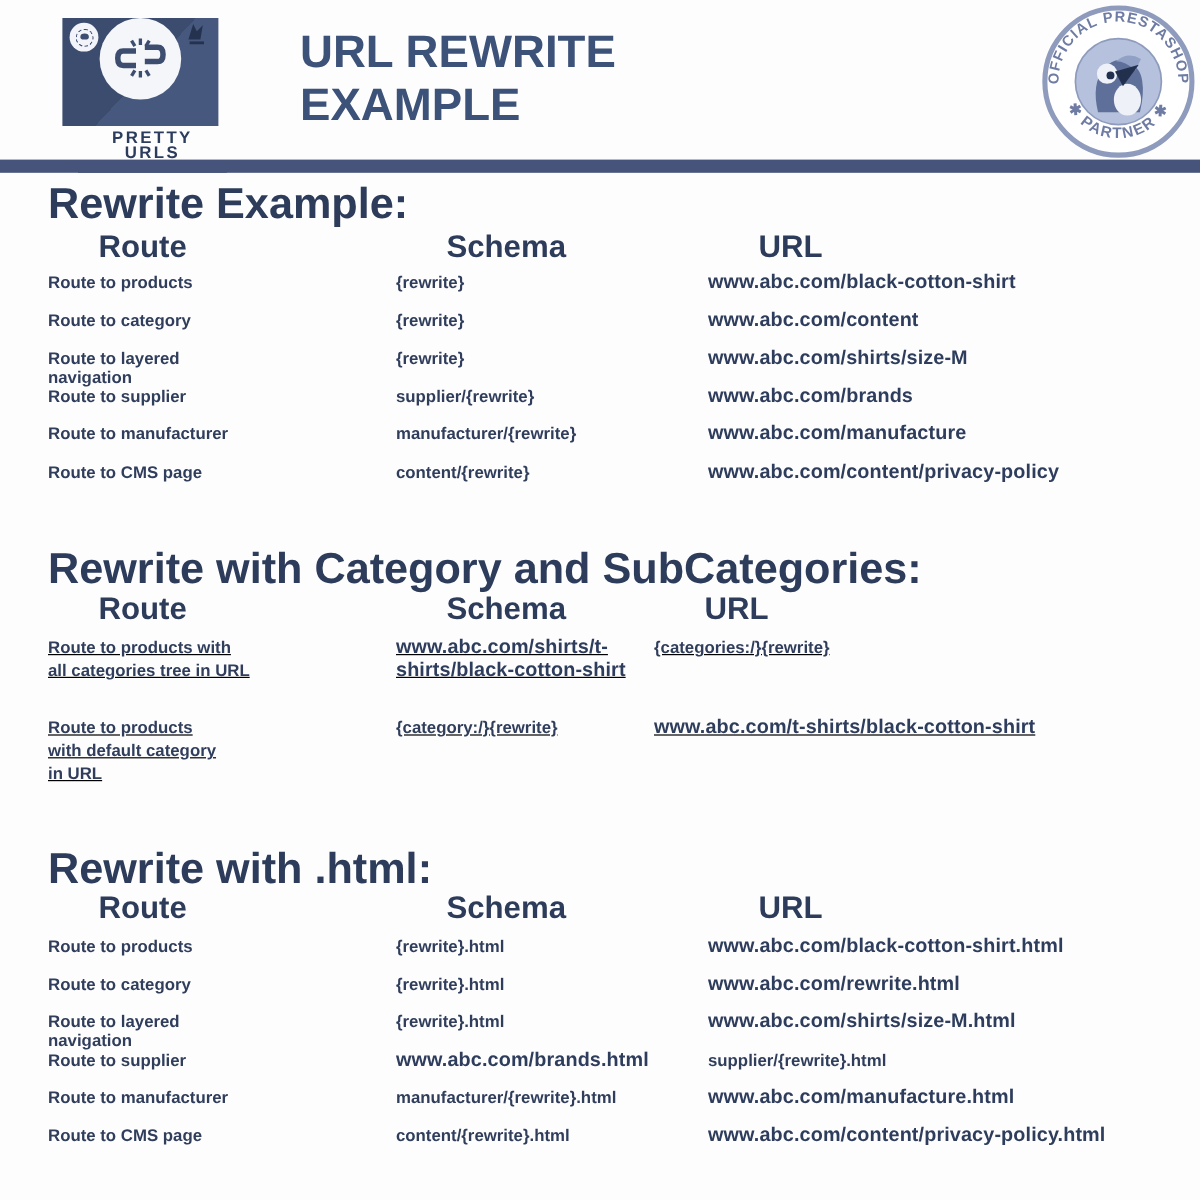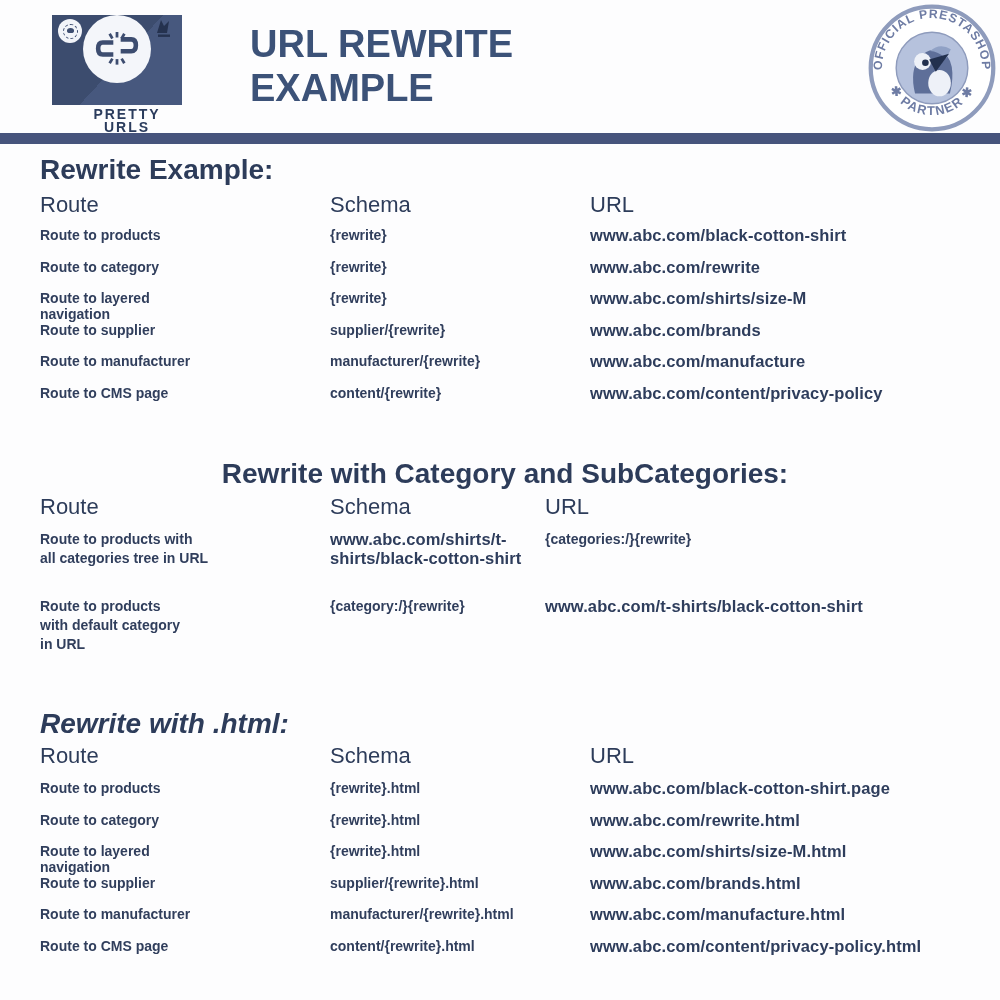--- a/index.html
+++ b/index.html
@@ -26,34 +26,34 @@
 
   .main-title { position:absolute; left:250px; top:22px; width:500px; text-align:left;
                 font-size:38px; line-height:44px; font-weight:700; color:#3c5278; }
 
   .partner-badge { position:absolute; top:2px; right:2px; width:132px; height:132px; }
 
   .divider { position:absolute; left:0; top:133px; width:1000px; height:11px; background:#46547c; }
 
   
   .content { position:absolute; left:40px; top:144px; width:930px; }
-  .sec h2 { font-size:28px; line-height:34px; font-weight:700; color:#2d3c5a; }
+  .sec h2 { font-size:36px; line-height:34px; font-weight:700; color:#2d3c5a; }
   .sec-0 h2 { margin-top:9px; }
-  .sec-1 h2 { margin-top:41px;text-align:center; }
-  .sec-2 h2 { margin-top:53px;font-style:italic; }
+  .sec-1 h2 { margin-top:41px; }
+  .sec-2 h2 { margin-top:53px; }
   .row { display:grid; grid-template-columns:290px 260px 1fr; align-items:start; }
   .sec-1 .row { grid-template-columns:290px 215px 1fr; }
-  .thead { font-size:22px; line-height:26px; font-weight:400; color:#2d3c5a; margin-top:5px; }
+  .thead { font-size:26px; line-height:26px; font-weight:700; color:#2d3c5a; margin-top:5px;margin-left:42px; }
   .sec-1 .thead { margin-top:3px; }
   .sec-2 .thead { margin-top:2px; }
   .rows { margin-top:9px; }
   .sec-1 .rows { margin-top:10px; }
   .sec-2 .rows { margin-top:11px; }
   .sec-0 .rows .row, .sec-2 .rows .row { height:31.5px; }
-  .sec-1 .rows .row { margin-bottom:29px; }
+  .sec-1 .rows .row { margin-bottom:29px;text-decoration:underline; }
   .cell { font-weight:700; color:#303e5c; font-size:14px; line-height:16px; }
   .cell.route { white-space:pre-line; }
   .sec-1 .cell { line-height:19px; }
   .cell.url { font-size:16.5px; letter-spacing:0.1px; color:#2e3d5c; }
 </style>
 </head>
 <body>
 
 <div class="canvas">
 
@@ -137,21 +137,21 @@
         </div>
         <div class="rows">
           <div class="row">
             <div class="cell route">Route to products</div>
             <div class="cell schema">{rewrite}</div>
             <div class="cell url">www.abc.com/black-cotton-shirt</div>
           </div>
           <div class="row">
             <div class="cell route">Route to category</div>
             <div class="cell schema">{rewrite}</div>
-            <div class="cell url">www.abc.com/rewrite</div>
+            <div class="cell url">www.abc.com/content</div>
           </div>
           <div class="row">
             <div class="cell route">Route to layered
 navigation</div>
             <div class="cell schema">{rewrite}</div>
             <div class="cell url">www.abc.com/shirts/size-M</div>
           </div>
           <div class="row">
             <div class="cell route">Route to supplier</div>
             <div class="cell schema">supplier/{rewrite}</div>
@@ -196,37 +196,37 @@
         <h2>Rewrite with .html:</h2>
         <div class="row thead">
           <div>Route</div>
           <div>Schema</div>
           <div>URL</div>
         </div>
         <div class="rows">
           <div class="row">
             <div class="cell route">Route to products</div>
             <div class="cell schema">{rewrite}.html</div>
-            <div class="cell url">www.abc.com/black-cotton-shirt.page</div>
+            <div class="cell url">www.abc.com/black-cotton-shirt.html</div>
           </div>
           <div class="row">
             <div class="cell route">Route to category</div>
             <div class="cell schema">{rewrite}.html</div>
             <div class="cell url">www.abc.com/rewrite.html</div>
           </div>
           <div class="row">
             <div class="cell route">Route to layered
 navigation</div>
             <div class="cell schema">{rewrite}.html</div>
             <div class="cell url">www.abc.com/shirts/size-M.html</div>
           </div>
           <div class="row">
             <div class="cell route">Route to supplier</div>
+            <div class="cell url">www.abc.com/brands.html</div>
             <div class="cell schema">supplier/{rewrite}.html</div>
-            <div class="cell url">www.abc.com/brands.html</div>
           </div>
           <div class="row">
             <div class="cell route">Route to manufacturer</div>
             <div class="cell schema">manufacturer/{rewrite}.html</div>
             <div class="cell url">www.abc.com/manufacture.html</div>
           </div>
           <div class="row">
             <div class="cell route">Route to CMS page</div>
             <div class="cell schema">content/{rewrite}.html</div>
             <div class="cell url">www.abc.com/content/privacy-policy.html</div>

